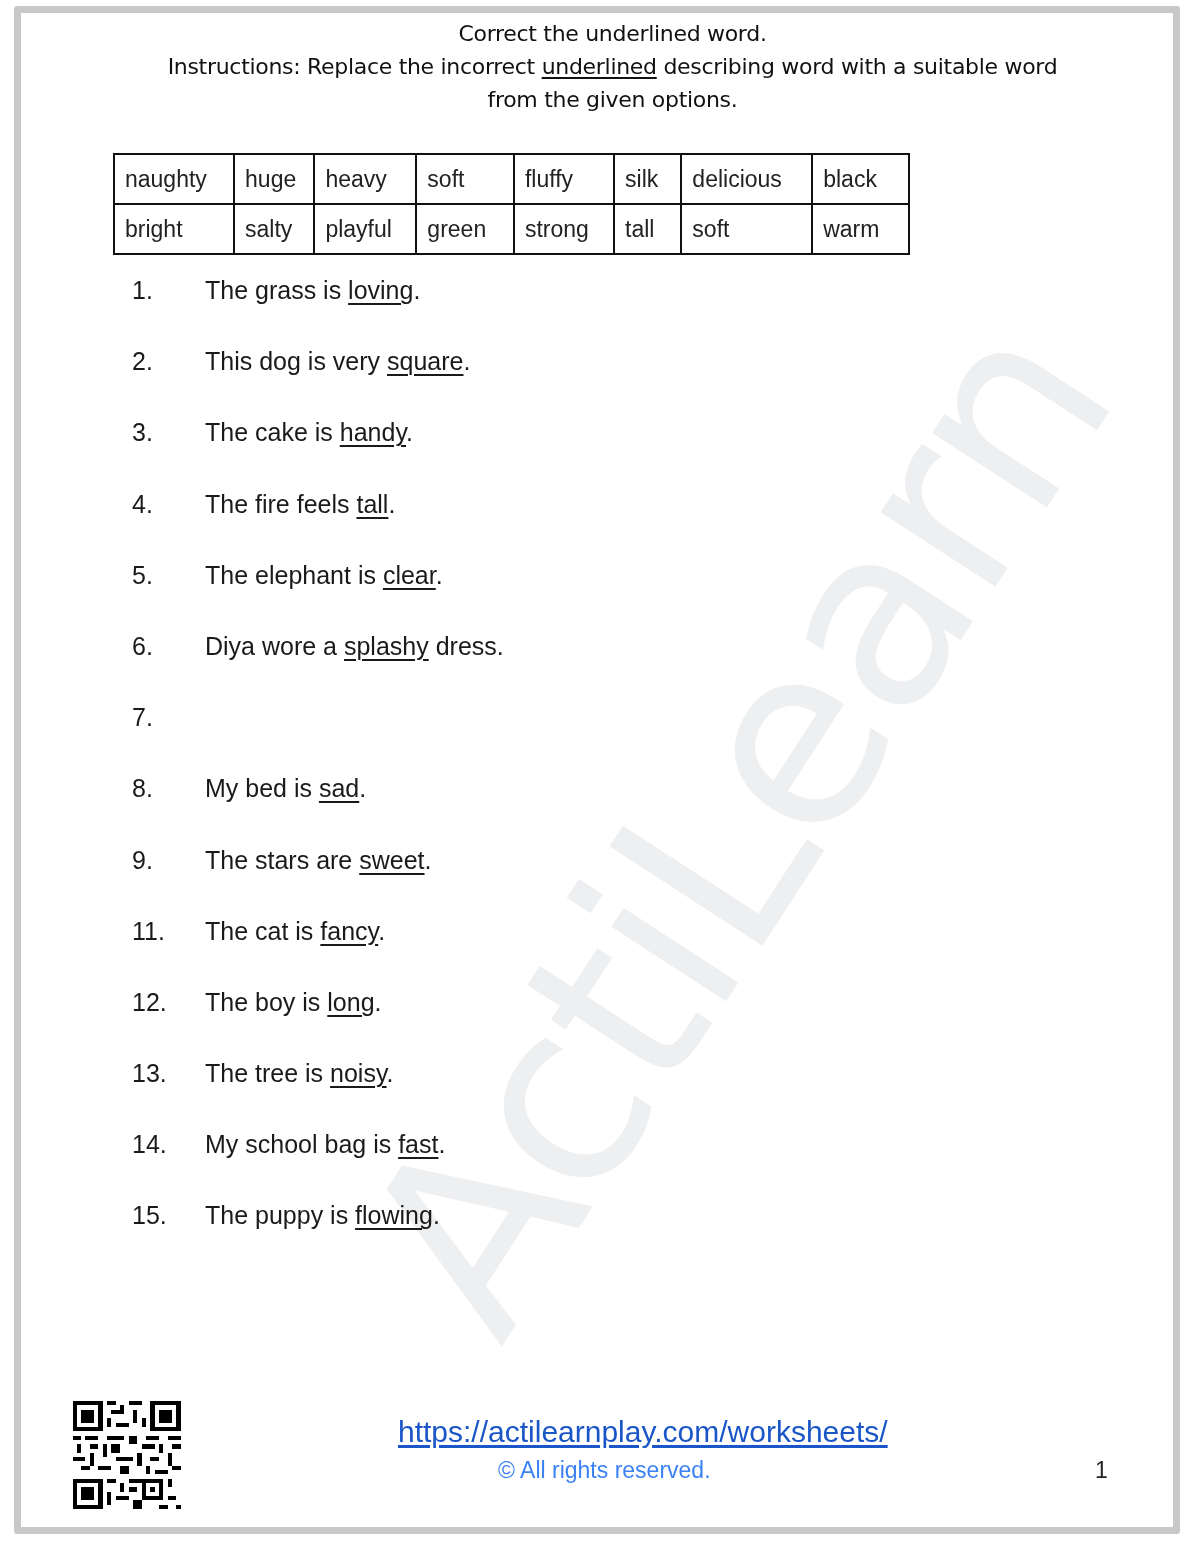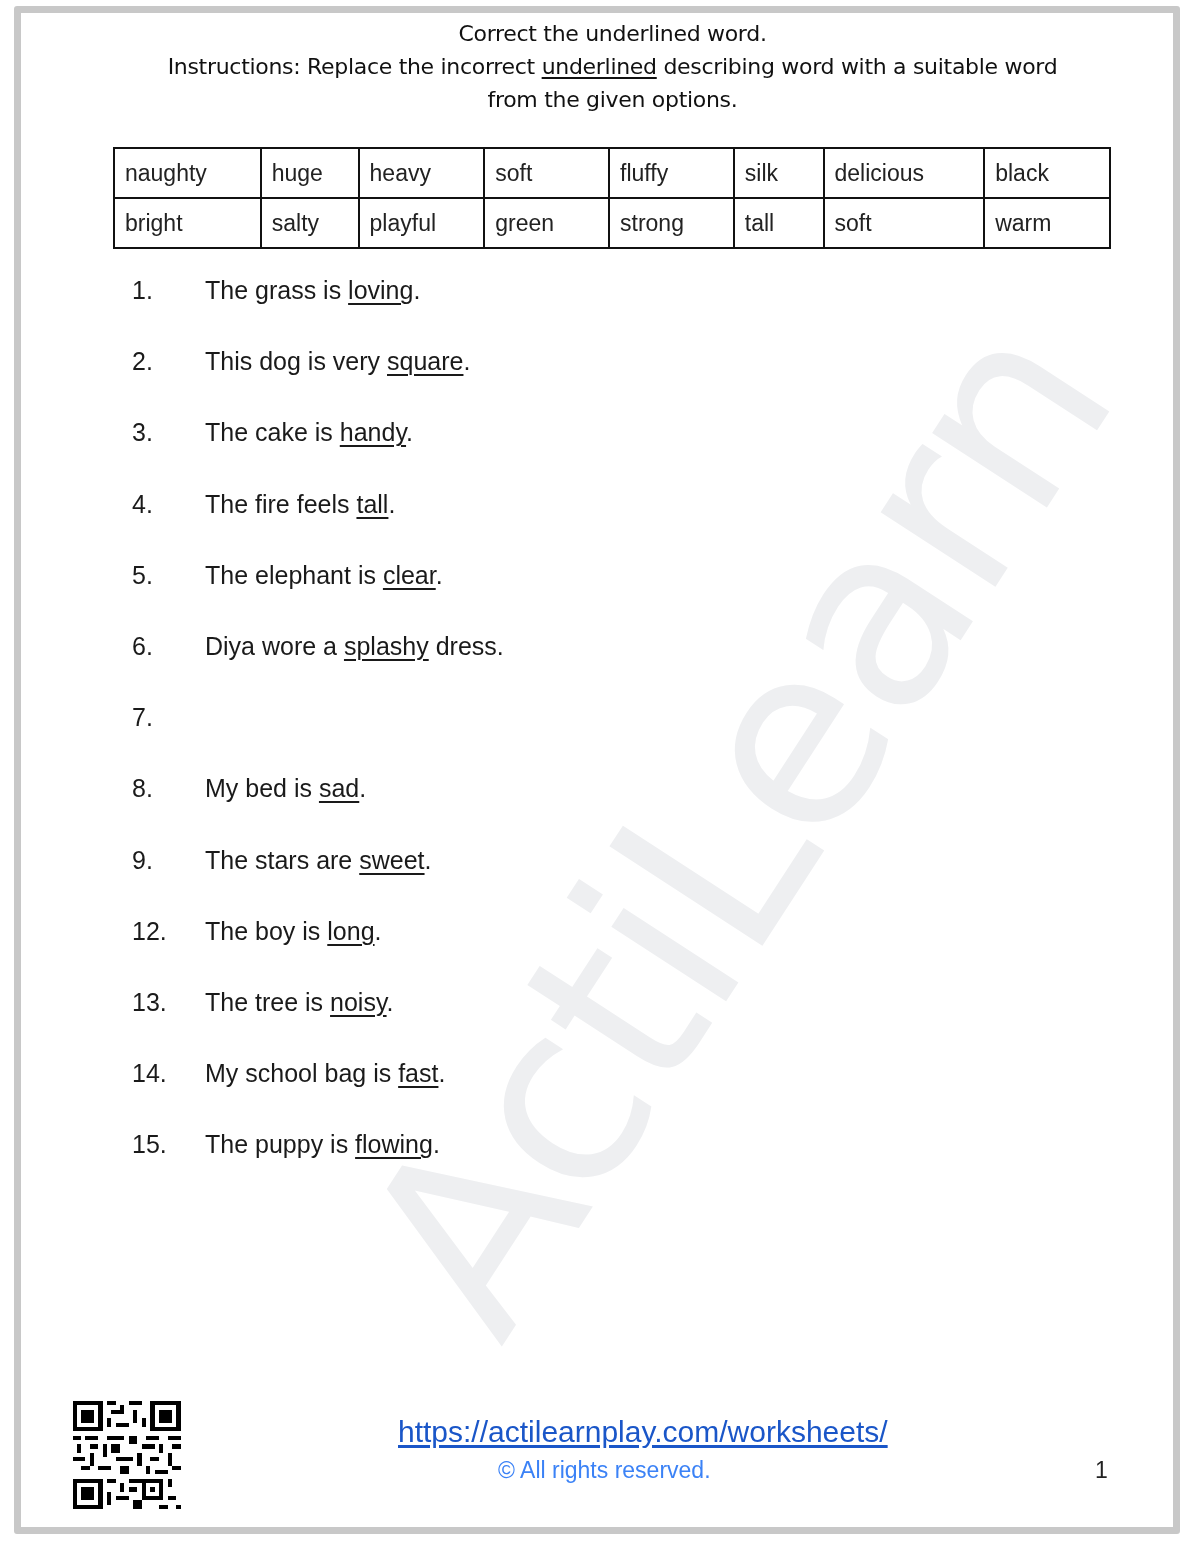--- a/index.html
+++ b/index.html
@@ -11,21 +11,21 @@
   }
   .watermark {
     position: absolute; left: 170px; top: 680px; font-size: 250px; color: #eeeff1;
     font-family: "DejaVu Sans", sans-serif; transform: rotate(-57deg); transform-origin: center;
     white-space: nowrap; z-index: 0; user-select: none; letter-spacing: -4px;
   }
   .header { position: absolute; top: 17px; left: 0; width: 1225px; text-align: center; z-index: 2; }
   .header .line { font-family: "DejaVu Sans", sans-serif; font-size: 22px; line-height: 33px; color: #111; letter-spacing: -0.3px; }
   .header u { text-decoration: underline; text-underline-offset: 3px; }
   table.options {
-    position: absolute; left: 113px; top: 147px; width: 998px; border-collapse: collapse; z-index: 2;
+    position: absolute; left: 113px; top: 153px; width: 797px; border-collapse: collapse; z-index: 2;
   }
   table.options td {
     border: 2px solid #111; height: 48px; padding: 0 0 0 10px; font-size: 23px; color: #222;
     font-family: "Liberation Sans", sans-serif; vertical-align: middle;
   }
   .questions { position: absolute; left: 132px; top: 276px; z-index: 2; }
   .q { display: flex; height: 71.2px; align-items: flex-start; font-size: 25px; color: #1a1a1a; }
   .q .num { width: 73px; }
   .q .text u { text-decoration: underline; text-underline-offset: 4px; text-decoration-thickness: 2px; }
   .qr { position: absolute; left: 71px; top: 1401px; width: 111px; height: 108px; z-index: 2; }
@@ -108,20 +108,24 @@
   <div class="q">
       <span class="num">7.</span>
     </div>
   <div class="q">
       <span class="num">8.</span>
       <span class="text"><span>My bed is </span><u>sad</u><span>.</span></span>
     </div>
   <div class="q">
       <span class="num">9.</span>
       <span class="text"><span>The stars are </span><u>sweet</u><span>.</span></span>
+    </div>
+  <div class="q">
+      <span class="num">11.</span>
+      <span class="text"><span>The cat is </span><u>fancy</u><span>.</span></span>
     </div>
   <div class="q">
       <span class="num">12.</span>
       <span class="text"><span>The boy is </span><u>long</u><span>.</span></span>
     </div>
   <div class="q">
       <span class="num">13.</span>
       <span class="text"><span>The tree is </span><u>noisy</u><span>.</span></span>
     </div>
   <div class="q">

